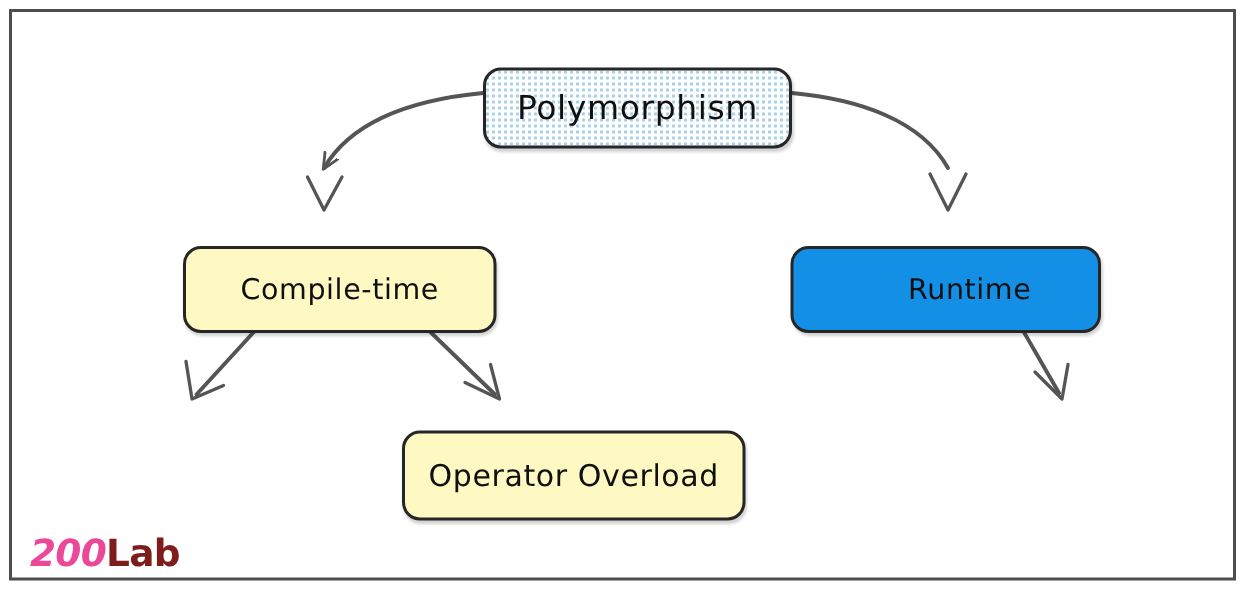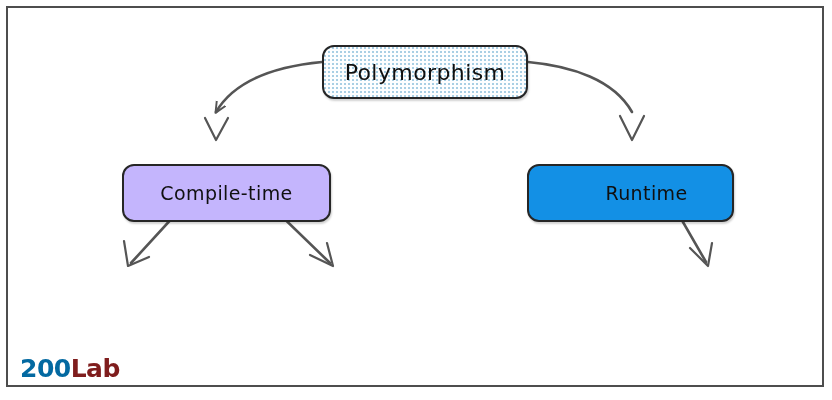--- a/index.html
+++ b/index.html
@@ -50,41 +50,41 @@
   }
   .node-root {
     
     background-color: #fdfeff;
     background-image:
       radial-gradient(circle at 1px 1px, #a9cfe4 0.9px, rgba(0,0,0,0) 1.2px);
     background-size: 4px 4px;
     box-shadow: 1px 2px 2px rgba(0,0,0,0.18);
   }
   .node-green {
-    background-color: #c4b5fd;
+    background-color: #fef9c3;
     box-shadow: 1px 2px 2px rgba(0,0,0,0.18);
   }
   .node-blue {
     background-color: #1390e5;
     box-shadow: 1px 2px 2px rgba(0,0,0,0.18);
   }
   .node-label {
     pointer-events: none;
   }
   #logo {
     position: absolute;
     left: 20px;
     top: 354px;
     font-family: "DejaVu Sans", sans-serif;
     font-size: 25px;
     font-weight: bold;
     letter-spacing: -0.5px;
     user-select: none;
   }
-  .logo-num { color: #0369a1; }
+  .logo-num { color: #ec4899; font-style: italic; }
   .logo-lab { color: #7f1d1d; }
 </style>
 </head>
 <body>
 
 <div id="canvas">
 
   <div id="frame"></div>
 
   <svg id="svg-layer" viewBox="0 0 832 400" xmlns="http://www.w3.org/2000/svg">
@@ -129,19 +129,22 @@
 
   <div class="node node-green" style="left:122px; top:144px; width:209px; height:58px; font-size:19px;">
     <span class="node-label">Compile-time</span>
   </div>
 
   <div class="node node-blue" style="left:527px; top:144px; width:207px; height:58px; font-size:19px;padding-left:32px;">
     <span class="node-label">Runtime</span>
   </div>
 
 
+  <div class="node node-green" style="left:268px; top:267px; width:229px; height:60px; font-size:20px;">
+    <span class="node-label">Operator Overload</span>
+  </div>
 
 
   <div id="logo">
     <span class="logo-num">200</span><span class="logo-lab">Lab</span>
   </div>
 
 </div>
 
 </body></html>

